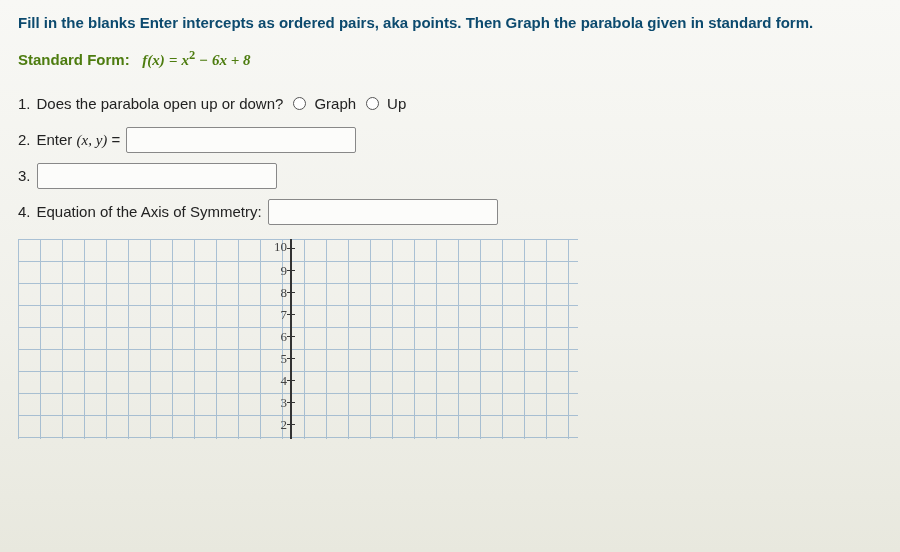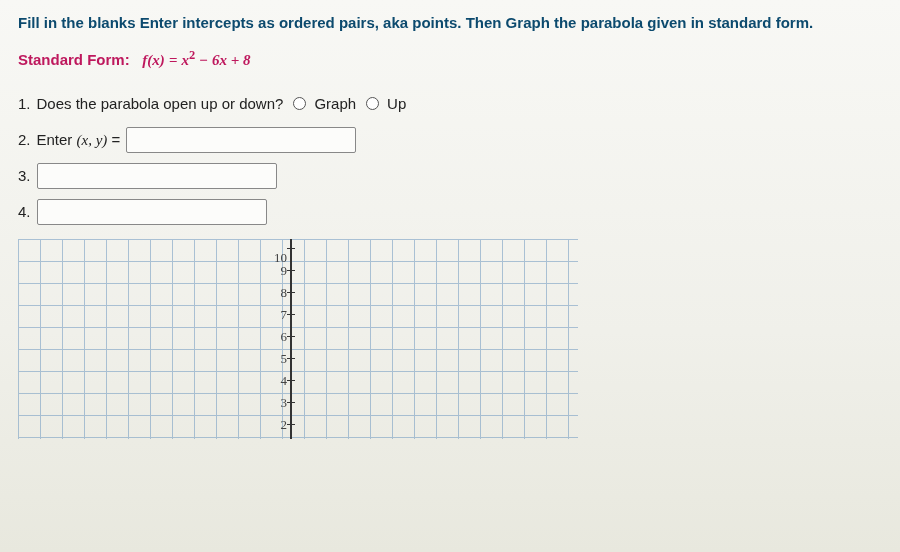--- a/index.html
+++ b/index.html
@@ -16,21 +16,21 @@
     }
     .instructions {
       font-weight: 600;
       line-height: 1.45;
       margin-bottom: 14px;
       color: #0c4a6e;
     }
     .stdform {
       font-weight: 600;
       margin-bottom: 20px;
-      color: #be185d;
+      color: #4d7c0f;
     }
     .math { font-family: "Times New Roman", serif; font-style: italic; }
     .mathup { font-family: "Times New Roman", serif; font-style: normal; }
     .questions { margin-bottom: 12px; }
     .qrow {
       display: flex;
       align-items: center;
       gap: 6px;
       margin: 6px 0;
       min-height: 30px;
@@ -124,30 +124,31 @@
     <input type="text" class="ans" style="width: 230px;" value="">
   </div>
 
   <div class="qrow">
     <span class="qlabel">3.</span>
     <input type="text" class="ans" style="width: 240px;" value="">
   </div>
 
   <div class="qrow">
     <span class="qlabel">4.</span>
+    <span class="qlabel">Equation of the Axis of Symmetry:</span>
     <input type="text" class="ans" style="width: 230px;" value="">
   </div>
 
 </div>
 
 <div class="grid-wrap">
   <div class="grid"></div>
   <div class="yaxis"></div>
   <div class="ylabels">
-    <div class="yl" style="top:11px">10</div>
+    <div class="yl" style="top:0">10</div>
     <div class="yl" style="top:24px">9</div>
     <div class="yl" style="top:46px">8</div>
     <div class="yl" style="top:68px">7</div>
     <div class="yl" style="top:90px">6</div>
     <div class="yl" style="top:112px">5</div>
     <div class="yl" style="top:134px">4</div>
     <div class="yl" style="top:156px">3</div>
     <div class="yl" style="top:178px">2</div>
   </div>
   <div class="tick" style="top:9px"></div>

